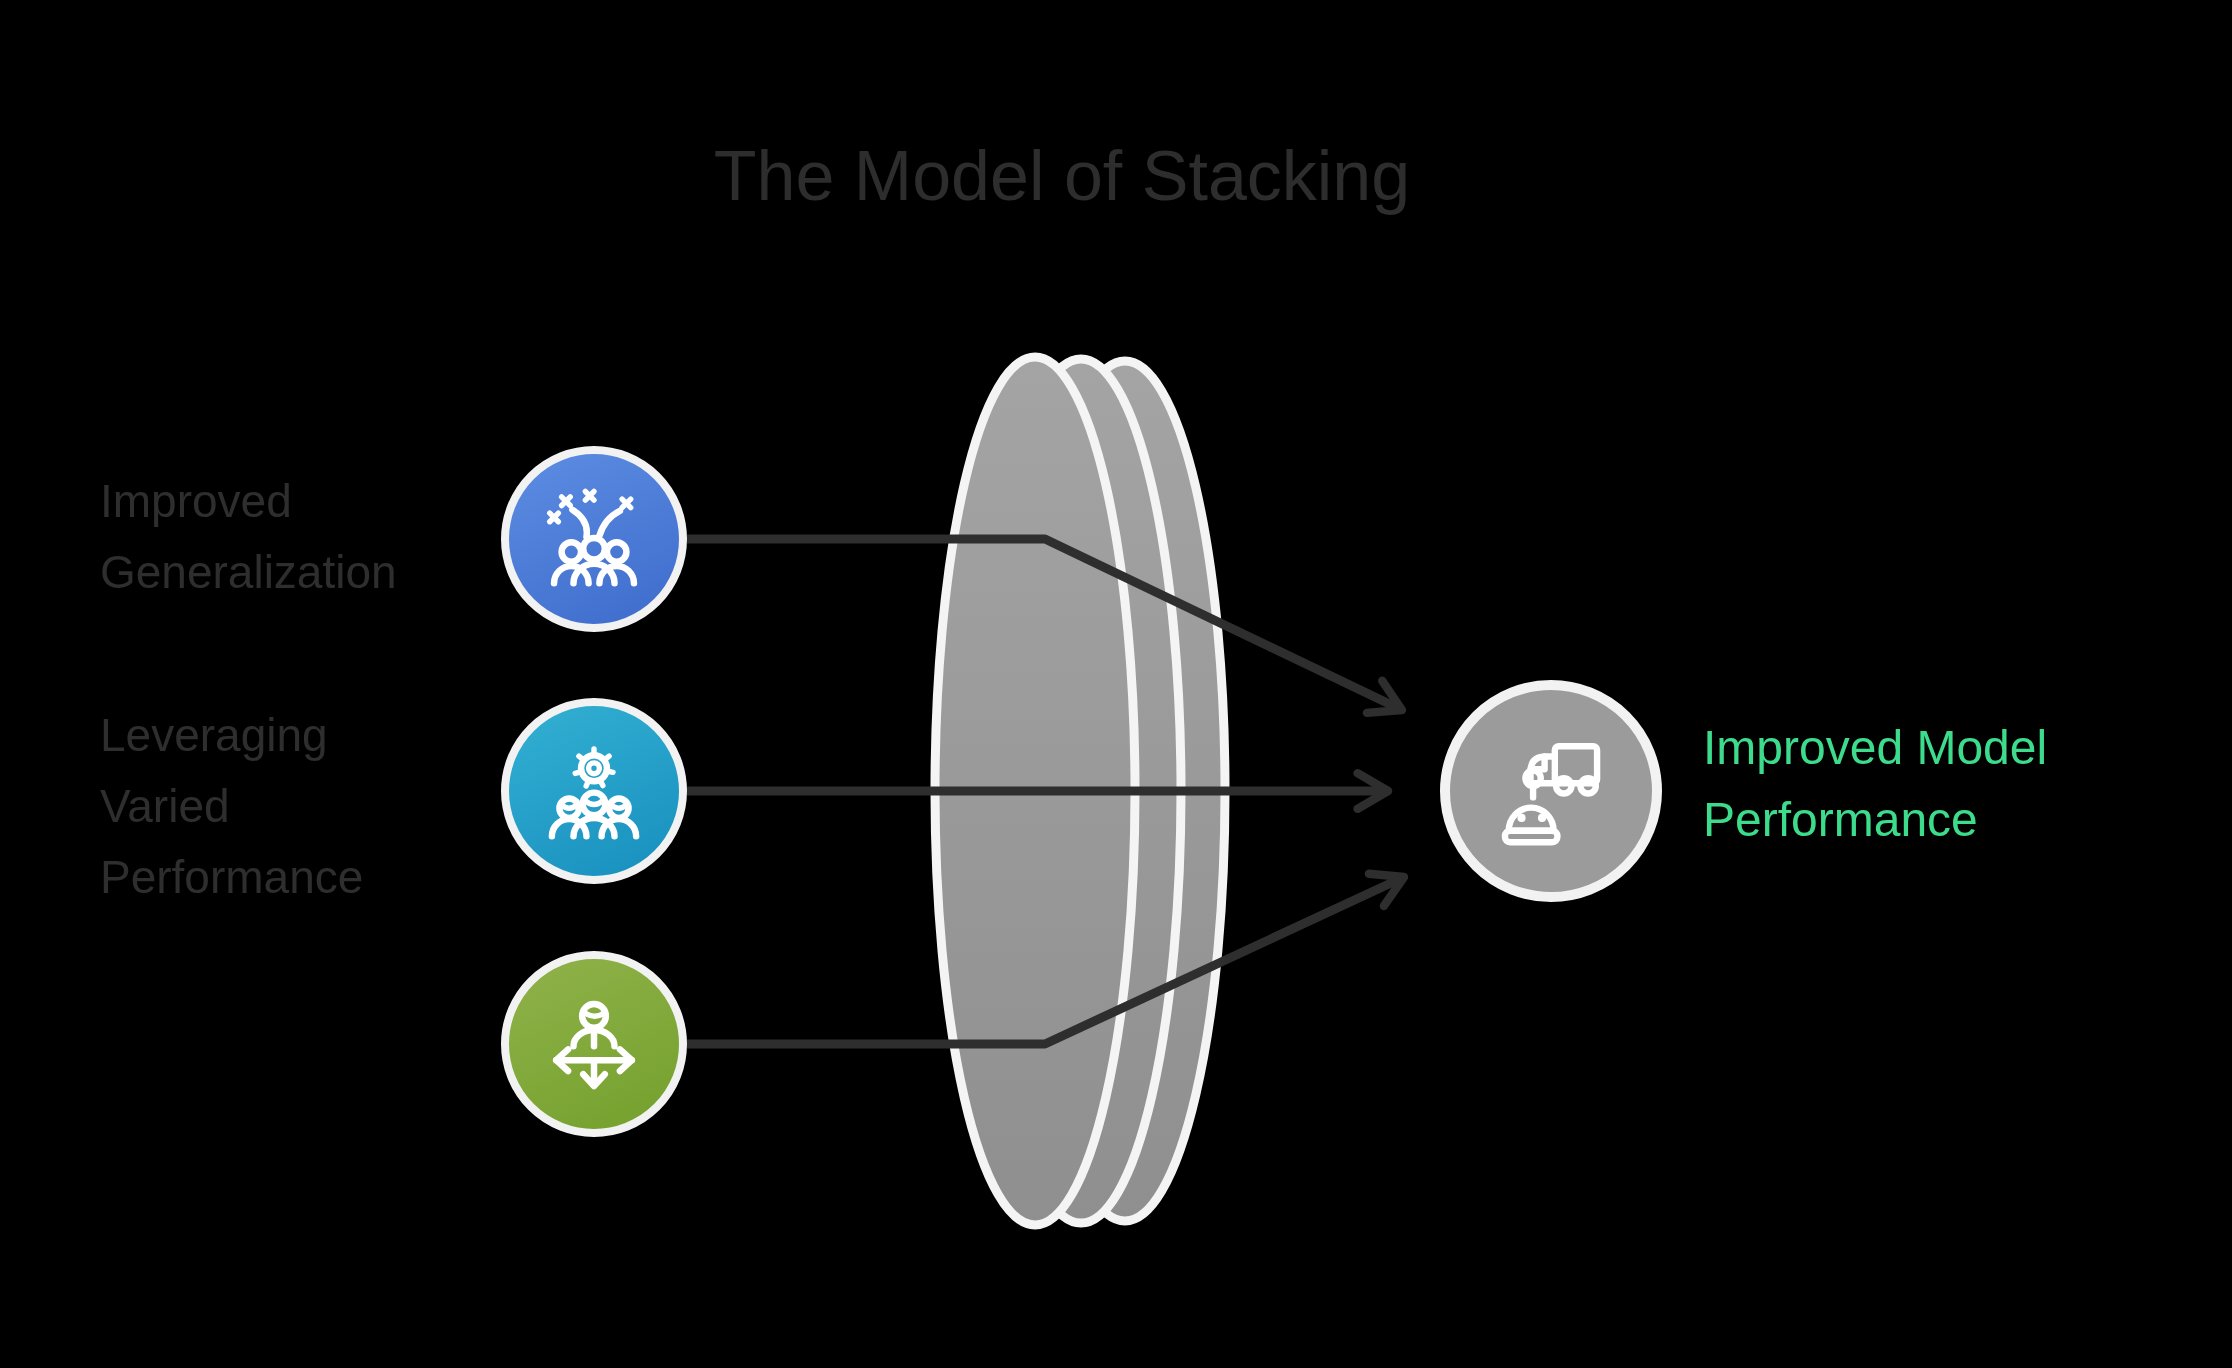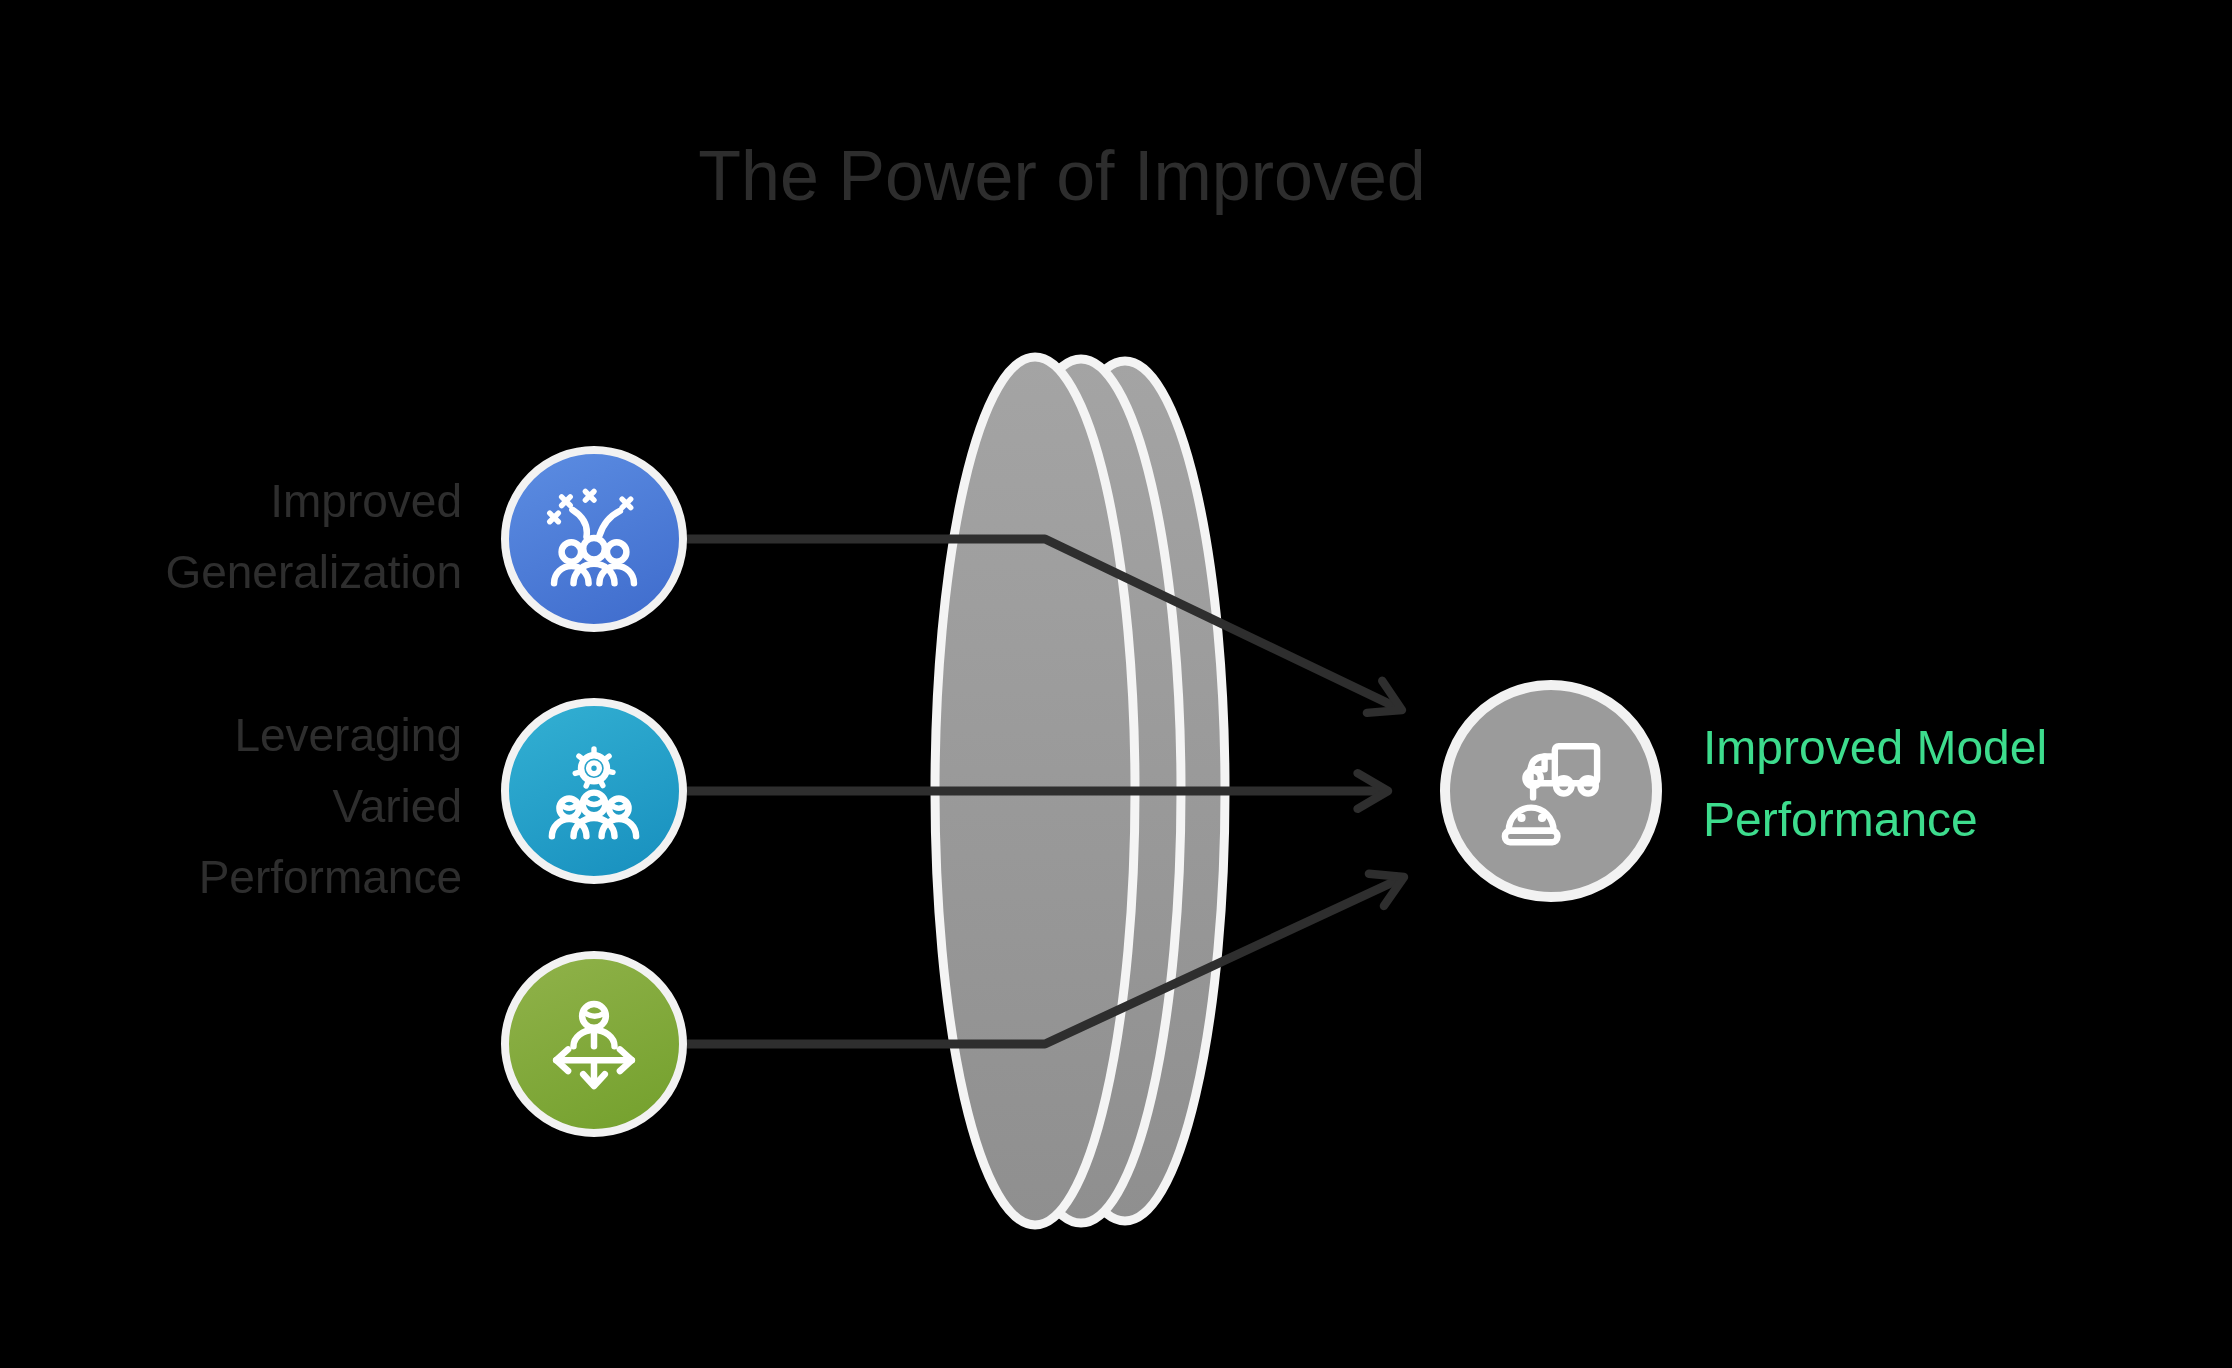--- a/index.html
+++ b/index.html
@@ -33,21 +33,21 @@
     font-size:70px;line-height:76px;font-weight:400;
     color:var(--title-text);
     text-align:center;
     white-space:nowrap;
   }
   .label{
     position:absolute;
     left:100px;width:362px;
     font-size:46px;line-height:71px;font-weight:400;
     color:var(--label-text);
-    text-align:right;
+    text-align:left;
     white-space:pre-line;
   }
   .label-1{top:466px;}
   .label-2{top:700px;}
   .label-3{top:973px;}
   .node{
     position:absolute;
     width:186px;height:186px;
     border:8px solid var(--ring);
     border-radius:50%;
@@ -111,21 +111,21 @@
     stroke-linecap:round;
     stroke-linejoin:round;
   }
   .icon-fill{fill:var(--icon-stroke);stroke:none;}
 </style>
 </head>
 <body>
 
 <div class="canvas">
 
-  <div class="title">The Power of Improved</div>
+  <div class="title">The Model of Stacking</div>
 
   <svg class="overlay" viewBox="0 0 2232 1368">
     <defs>
       <linearGradient id="lensGrad" x1="0" y1="0" x2="0" y2="1">
         <stop offset="0" class="stop-top"></stop>
         <stop offset="1" class="stop-bottom"></stop>
       </linearGradient>
       <marker id="ah" viewBox="0 0 10 10" refX="8" refY="5" markerWidth="5.2" markerHeight="5.2" orient="auto">
         <path class="arrowhead" d="M1.5,1.2 L8,5 L1.5,8.8"></path>
       </marker>

